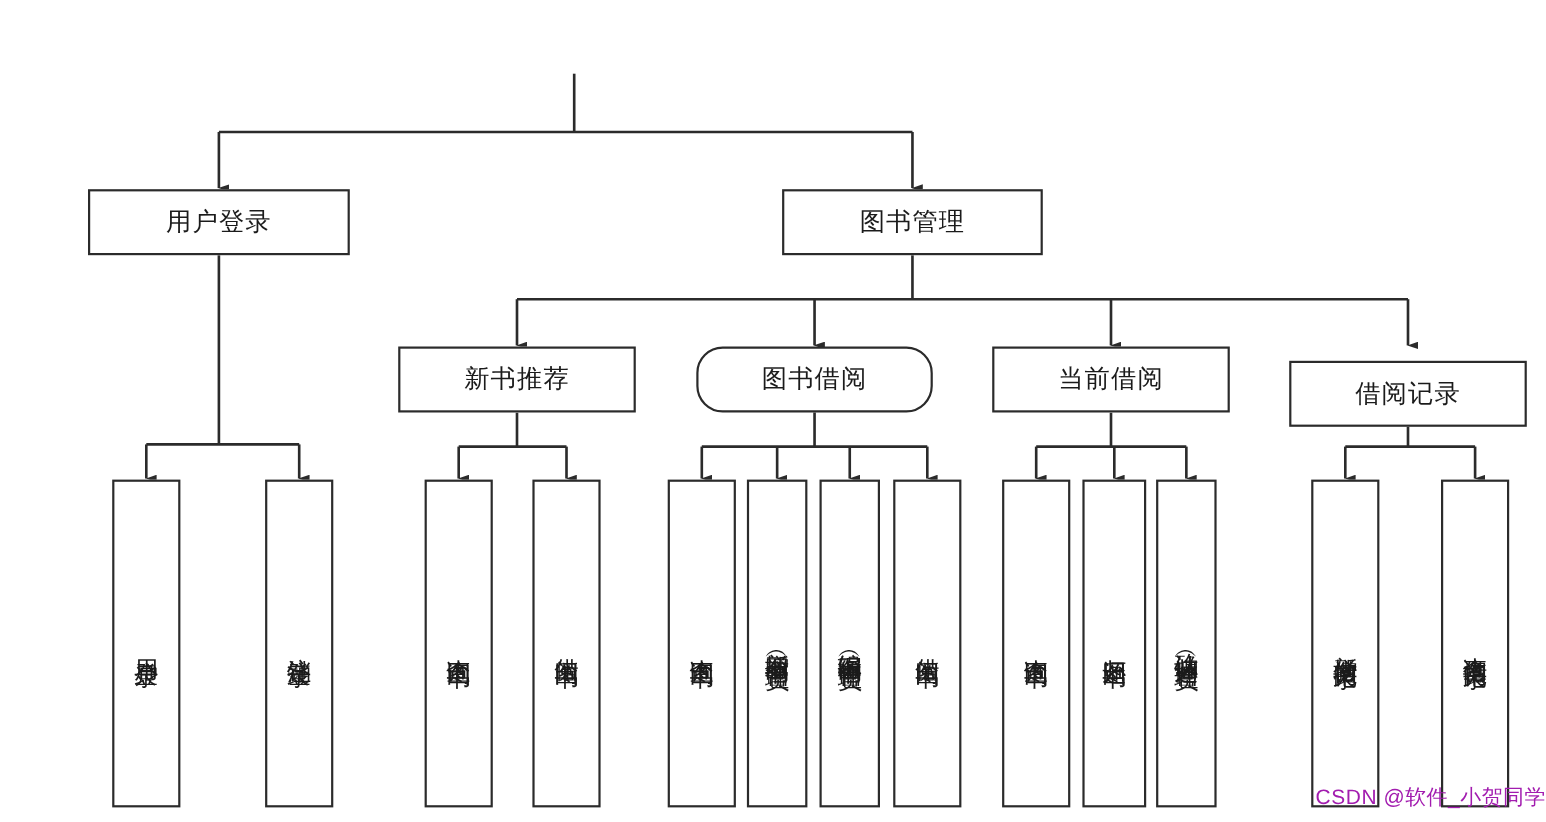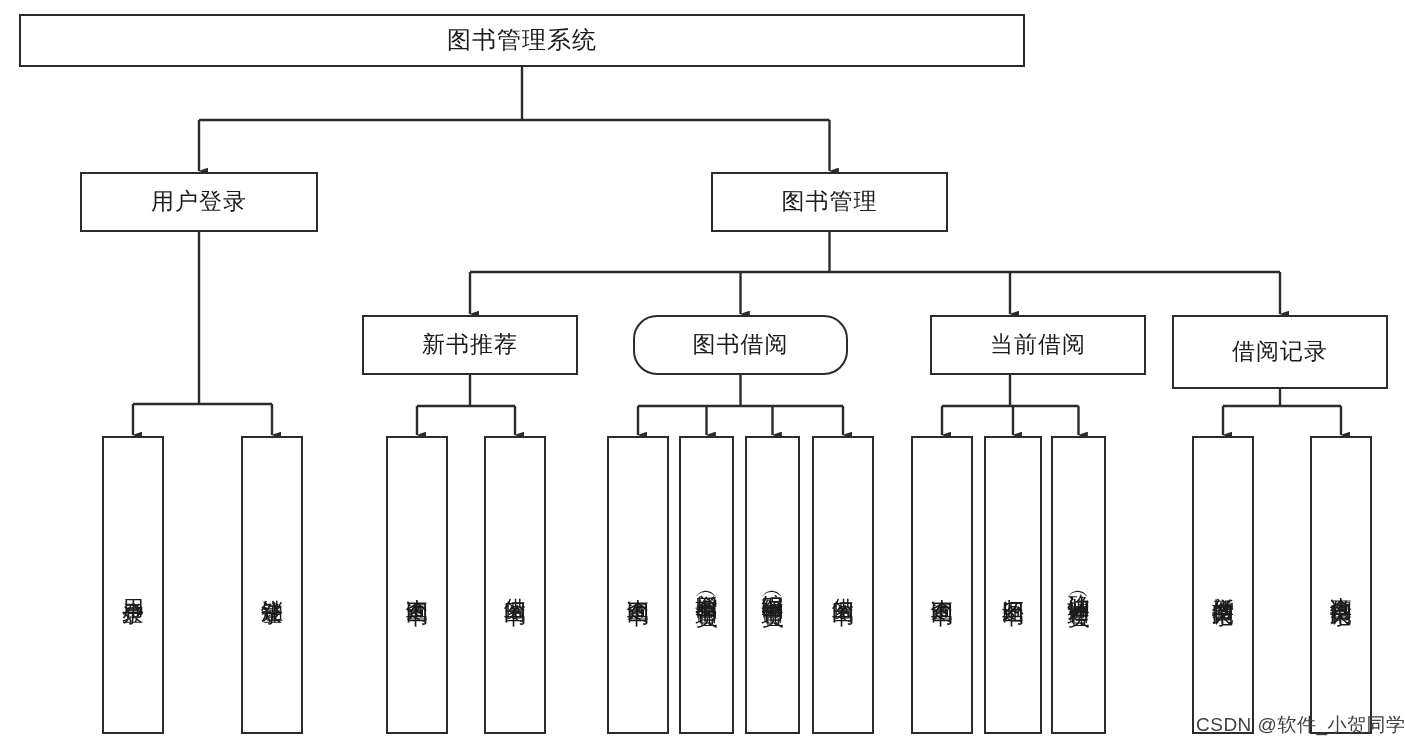--- a/index.html
+++ b/index.html
@@ -48,21 +48,21 @@
     letter-spacing: 2px;
     padding: 6px 0;
     white-space: nowrap;
   }
   .node.root {
     font-size: 24px;
   }
   .watermark {
     position: absolute;
     z-index: 5;
-    color: #404040;
+    color: #a21caf;
     font-size: 19px;
     letter-spacing: 0.5px;
     white-space: nowrap;
     pointer-events: none;
   }
 </style>
 </head>
 <body>
 
 <div id="diagram-root">
@@ -103,45 +103,42 @@
         <line x1="942" y1="406" x2="942" y2="435" stroke="#2b2b2b" stroke-width="2.4" marker-end="url(#arrowhead)"></line>
         <line x1="1013" y1="406" x2="1013" y2="435" stroke="#2b2b2b" stroke-width="2.4" marker-end="url(#arrowhead)"></line>
         <line x1="1078.5" y1="406" x2="1078.5" y2="435" stroke="#2b2b2b" stroke-width="2.4" marker-end="url(#arrowhead)"></line>
         <line x1="1280" y1="375" x2="1280" y2="406" stroke="#2b2b2b" stroke-width="2.4"></line>
         <line x1="1223" y1="406" x2="1341" y2="406" stroke="#2b2b2b" stroke-width="2.4"></line>
         <line x1="1223" y1="406" x2="1223" y2="435" stroke="#2b2b2b" stroke-width="2.4" marker-end="url(#arrowhead)"></line>
         <line x1="1341" y1="406" x2="1341" y2="435" stroke="#2b2b2b" stroke-width="2.4" marker-end="url(#arrowhead)"></line>
       </g>
   </svg>
 
-  <div class="node root horizontal" style="left: 19px; top: 14px; width: 1006px; height: 53px;">
-      <span>图书管理系统</span>
-    </div>
 
   <div class="node horizontal" style="left: 80px; top: 172px; width: 238px; height: 60px;">
       <span>用户登录</span>
     </div>
 
   <div class="node horizontal" style="left: 362px; top: 315px; width: 216px; height: 60px;">
       <span>新书推荐</span>
     </div>
 
   <div class="node horizontal" style="left: 711px; top: 172px; width: 237px; height: 60px;">
       <span>图书管理</span>
     </div>
 
   <div class="node horizontal" style="left: 633px; top: 315px; width: 215px; height: 60px; border-radius: 24px;">
       <span>图书借阅</span>
     </div>
 
-  <div class="node horizontal" style="left: 930px; top: 315px; width: 216px; height: 60px;">
+  <div class="node horizontal" style="left: 902px; top: 315px; width: 216px; height: 60px;">
       <span>当前借阅</span>
     </div>
 
-  <div class="node horizontal" style="left: 1172px; top: 315px; width: 216px; height: 74px;">
+  <div class="node horizontal" style="left: 1172px; top: 328px; width: 216px; height: 60px;">
       <span>借阅记录</span>
     </div>
 
   <div class="node vertical" style="left: 102px; top: 436px; width: 62px; height: 298px;">用户登录</div>
   <div class="node vertical" style="left: 241px; top: 436px; width: 62px; height: 298px;">注销登录</div>
   <div class="node vertical" style="left: 386px; top: 436px; width: 62px; height: 298px;">查询图书</div>
   <div class="node vertical" style="left: 484px; top: 436px; width: 62px; height: 298px;">借阅图书</div>
   <div class="node vertical" style="left: 607px; top: 436px; width: 62px; height: 298px;">查询图书</div>
   <div class="node vertical" style="left: 679px; top: 436px; width: 55px; height: 298px;">新增图书（管理员）</div>
   <div class="node vertical" style="left: 745px; top: 436px; width: 55px; height: 298px;">编辑图书（管理员）</div>

